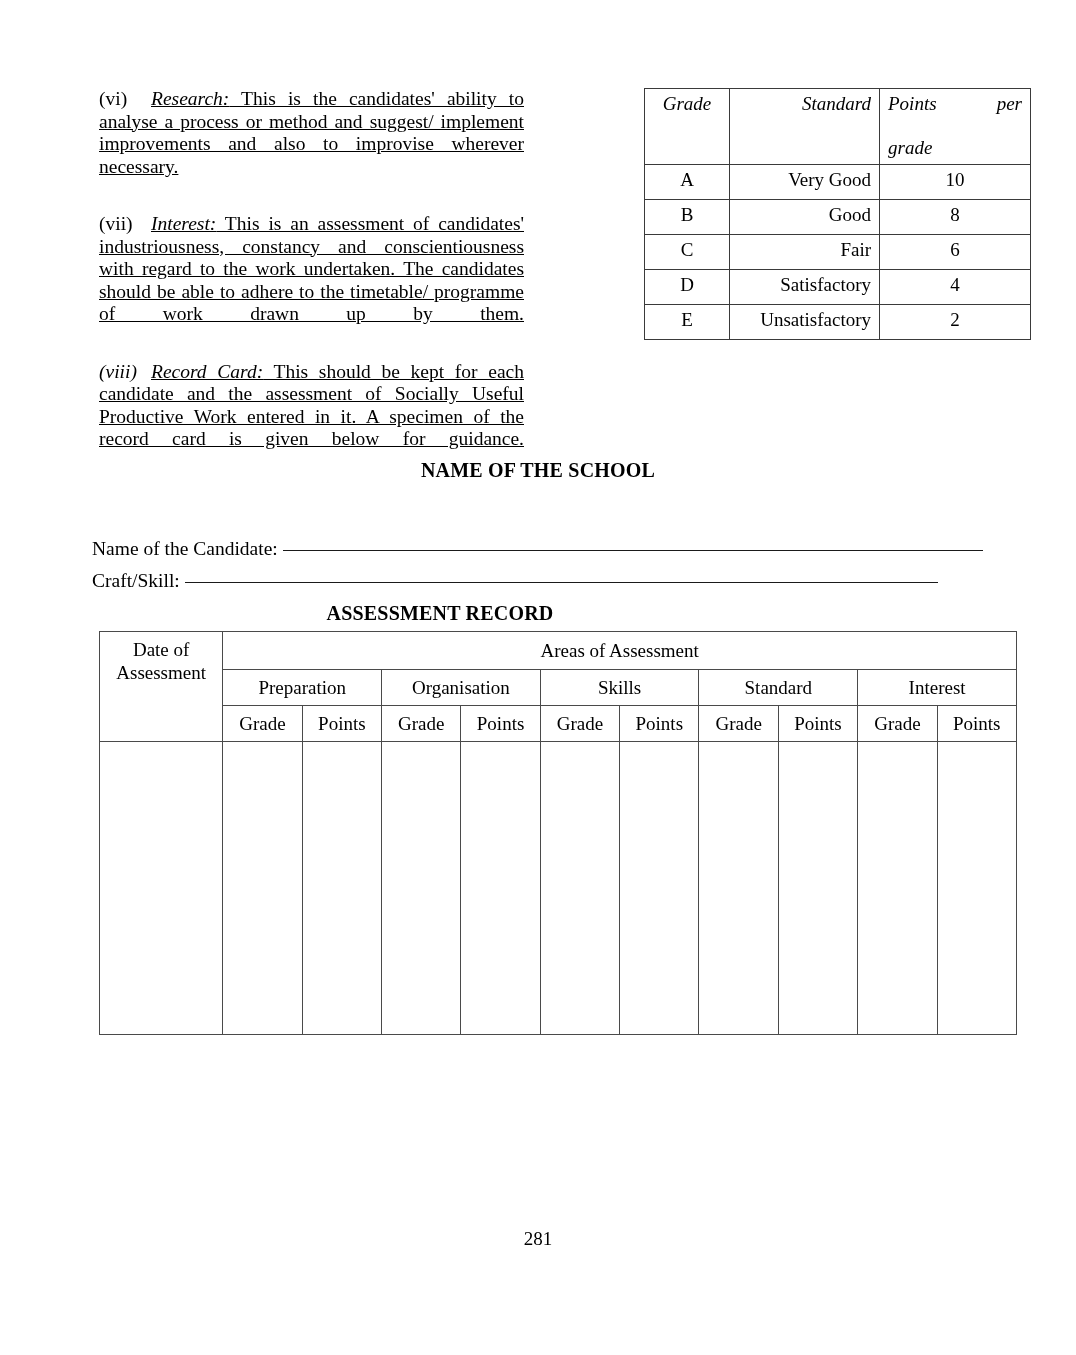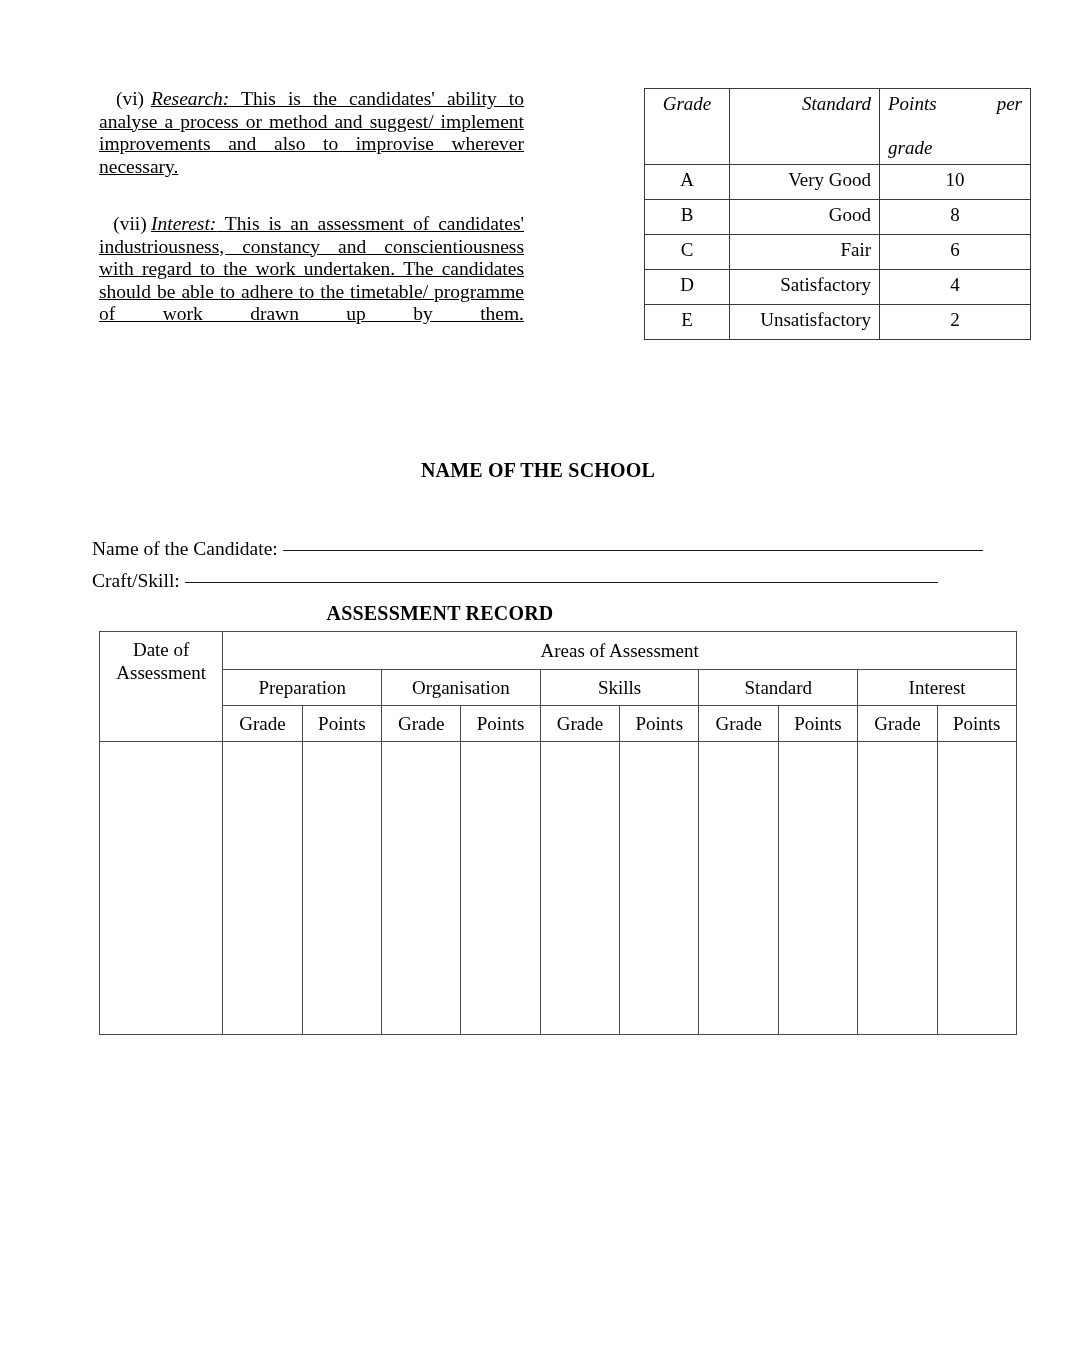--- a/index.html
+++ b/index.html
@@ -52,21 +52,21 @@
     font-size: 19.5px;
     line-height: 22.6px;
     text-align: justify;
     text-justify: inter-word;
   }
   .list-item .marker {
     position: absolute;
     left: 0;
     top: 0;
     width: 62px;
-    text-align: center;
+    text-align: left;
     font-size: 19.5px;
   }
   .list-item .body {
     margin-left: 52px;
     text-align: justify;
     text-decoration: underline;
   }
   .list-item .body::after {
     content: "";
     display: inline-block;
@@ -220,20 +220,24 @@
       <div class="list-item">
         <span class="marker">(vi)</span>
         <span class="body"><span class="ital">Research:</span><span> This is the candidates' ability to analyse a process or method and suggest/ implement improvements and also to improvise wherever necessary.</span></span>
       </div>
 
       <div class="list-item">
         <span class="marker">(vii)</span>
         <span class="body"><span class="ital">Interest:</span><span> This is an assessment of candidates' industriousness, constancy and conscientiousness with regard to the work undertaken. The candidates should be able to adhere to the timetable/ programme of work drawn up by them.</span></span>
       </div>
 
+      <div class="list-item">
+        <span class="marker ital-marker">(viii)</span>
+        <span class="body"><span class="ital">Record Card:</span><span> This should be kept for each candidate and the assessment of Socially Useful Productive Work entered in it. A specimen of the record card is given below for guidance.</span></span>
+      </div>
 
     </div>
 
     <div class="col-right">
 
 
       <table class="grades-table">
         <thead>
           <tr>
             <th class="hdr c-grade">Grade</th>
@@ -342,14 +346,15 @@
           <td></td>
           <td></td>
           <td></td>
           <td></td>
           <td></td>
         </tr>
       </tbody>
     </table>
   </div>
 
+  <div class="page-number">281</div>
 
 </div>
 
 </body></html>

